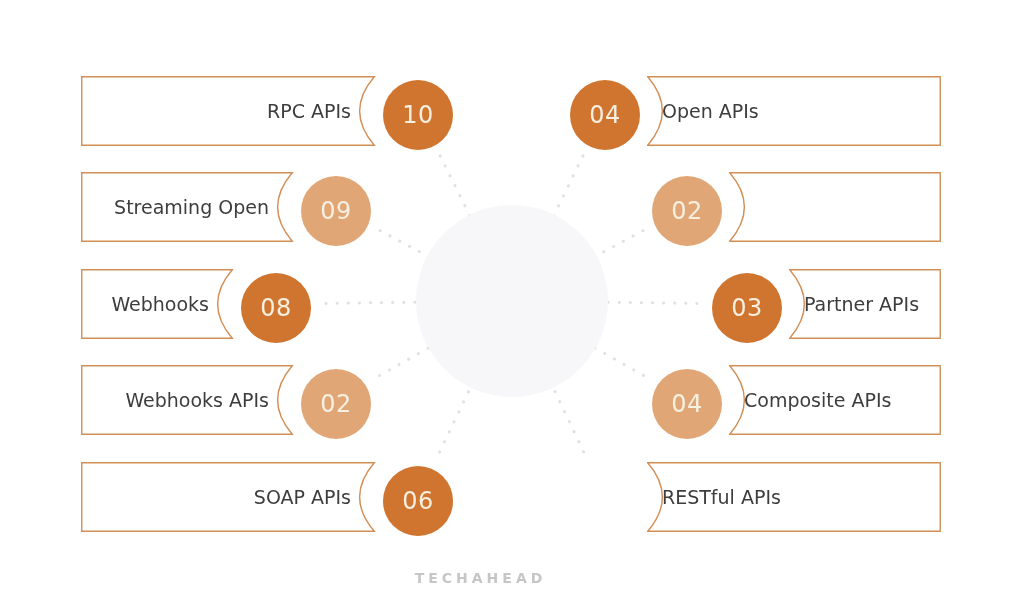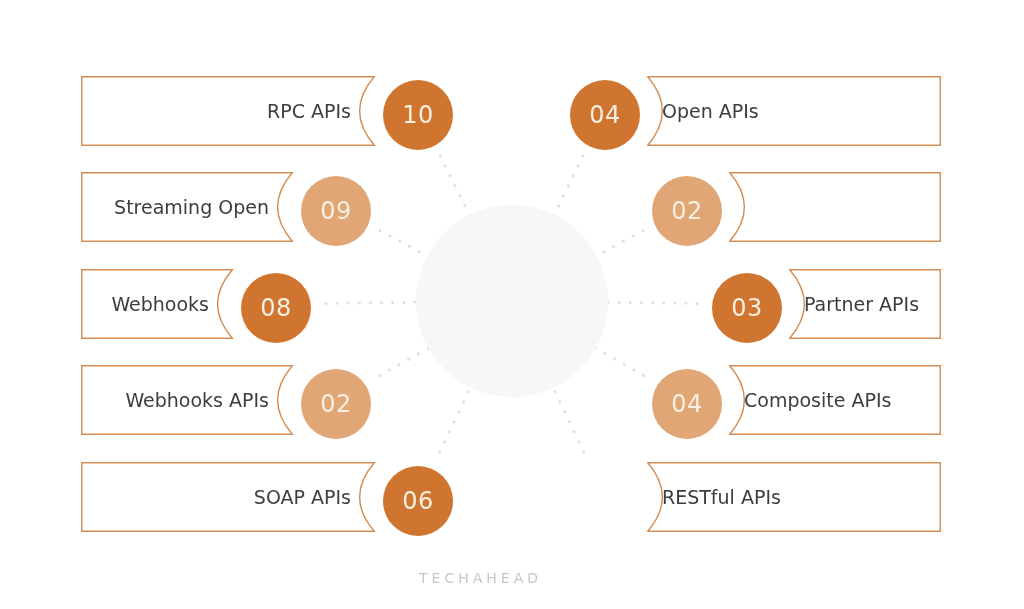--- a/index.html
+++ b/index.html
@@ -38,21 +38,21 @@
     display:flex;align-items:center;justify-content:center;
     font-size:24px;color:var(--number-text,#f7efe0);letter-spacing:0.5px;
   }
   .left .badge{right:0;}
   .right .badge{left:0;}
   .badge.dark{background:var(--accent-dark,#d0752f);}
   .badge.light{background:var(--accent-light,#e0a676);}
 
   .logo{
     position:absolute;left:0;right:0;top:570px;text-align:center;
-    font-size:14px;font-weight:400;letter-spacing:4px;color:var(--logo,#c6c6c6);
+    font-size:14px;font-weight:700;letter-spacing:4px;color:var(--logo,#c6c6c6);
   }
 </style>
 </head>
 <body>
 
 <div class="canvas">
 
   <svg class="bg" width="1024" height="609" viewBox="0 0 1024 609">
     <line class="connector" x1="440.2" y1="155.8" x2="512" y2="301"></line>
     <line class="connector" x1="380.1" y1="230.6" x2="512" y2="301"></line>

